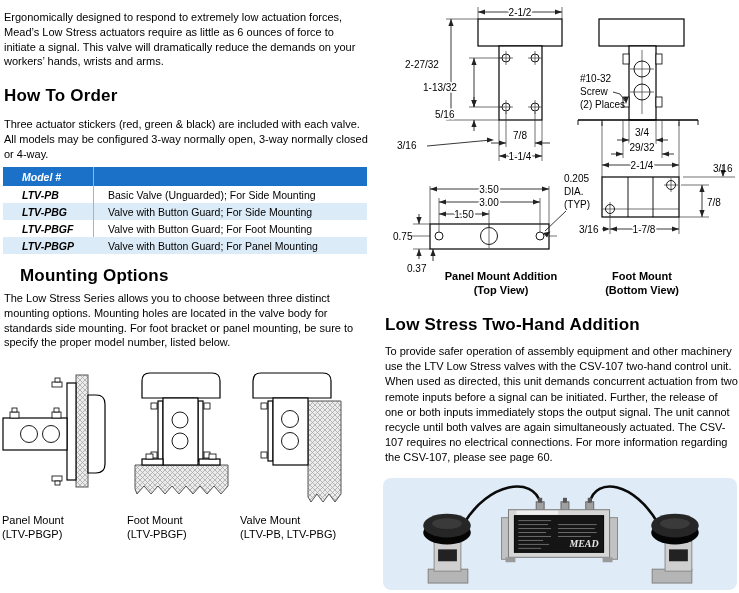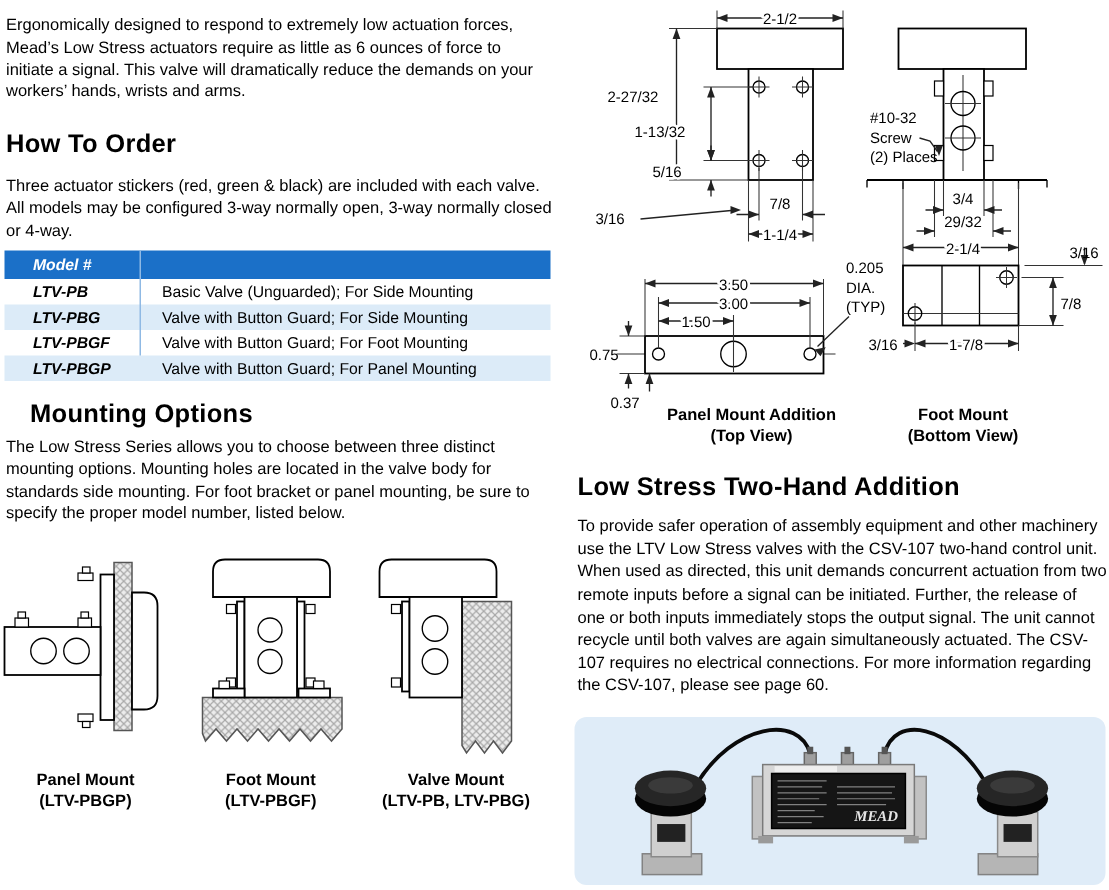--- a/index.html
+++ b/index.html
@@ -21,21 +21,21 @@
   #order-table .c1 { width:90px; padding-left:19px; box-sizing:border-box;font-style:italic; }
   #order-table .thead .c2 { flex:1; text-align:center; letter-spacing:.4px; }
   #order-table .trow { display:flex; height:17px; align-items:center; }
   #order-table .trow .c1 { font-weight:bold; }
   #order-table .trow .c2 { flex:1; padding-left:15px; box-sizing:border-box; }
   #order-table .trow:nth-of-type(odd) { background:var(--table-row-alt-bg,#dcebf8); }
   #col-divider { position:absolute; left:90px; top:0; width:1px; height:70px;
     background:var(--table-divider,#8fb9e4); }
 
   
-  .mcap { position:absolute; top:514px; text-align:center; font-weight:bold;
+  .mcap { position:absolute; top:514px; font-weight:normal;
     font-size:11px; line-height:13.5px; }
 
   
   svg text { font-family:"Liberation Sans","DejaVu Sans",sans-serif; }
   .d    { font-size:10px; fill:#000; }
   .mid  { text-anchor:middle; }
   .halo { paint-order:stroke; stroke:#fff; stroke-width:3.5px; stroke-linejoin:round; }
   .cap2 { font-size:11px; font-weight:bold; text-anchor:middle; fill:#000; }
   .dl   { stroke:#222; stroke-width:.9; fill:none; }
   .ext  { stroke:#333; stroke-width:.7; fill:none; }

